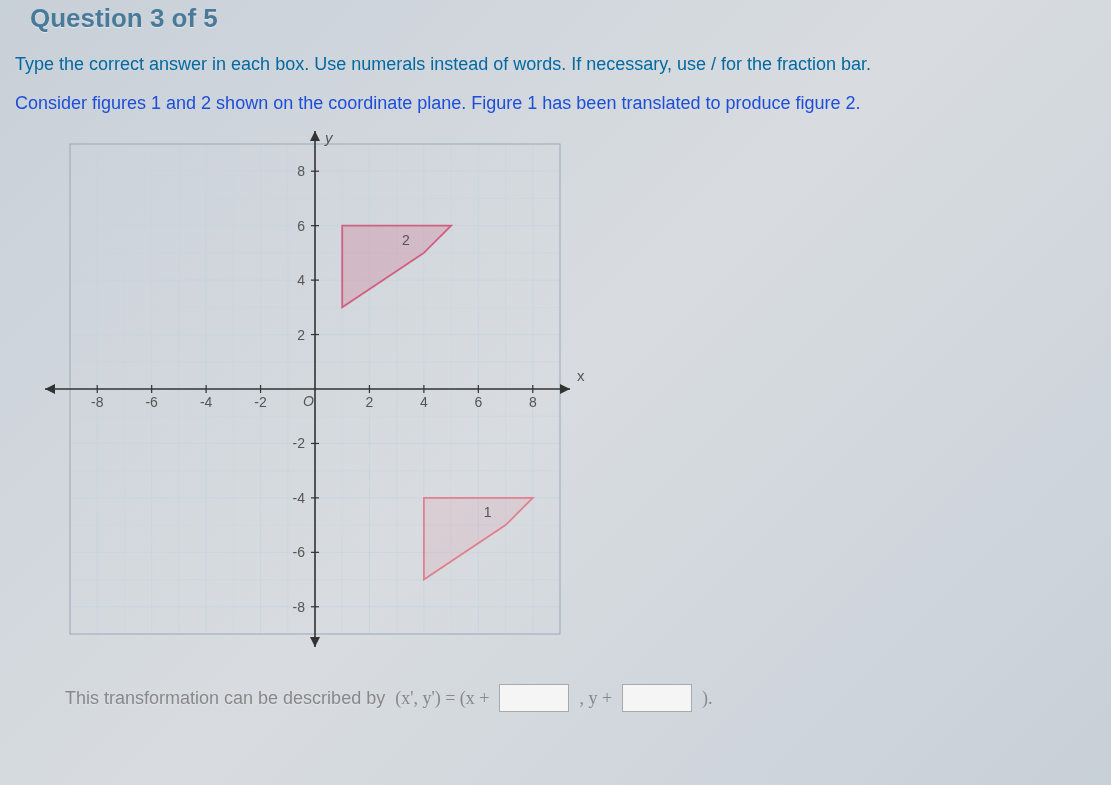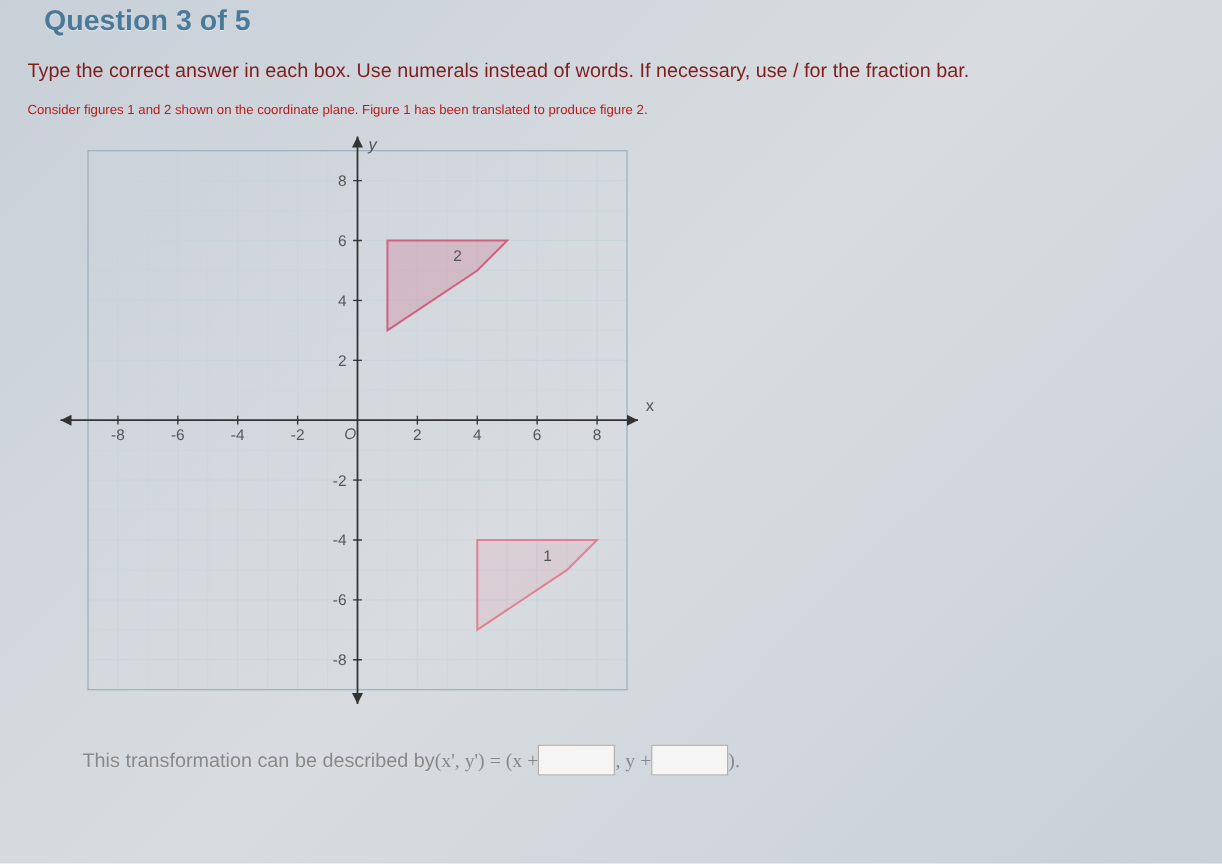--- a/index.html
+++ b/index.html
@@ -5,55 +5,55 @@
     * { margin: 0; padding: 0; box-sizing: border-box; }
     body {
       width: 1111px;
       height: 785px;
       background: linear-gradient(135deg, #c8d0d8 0%, #d8dce0 50%, #c8d0d8 100%);
       font-family: Arial, sans-serif;
       padding: 0;
       overflow: hidden;
     }
     .page-container {
-      padding: 0 15px;
+      padding: 0 5px;
     }
     .question-header {
       color: #4a7a9a;
       font-size: 26px;
       font-weight: 600;
       padding: 3px 25px 15px;
       text-shadow: 0 1px 1px rgba(255,255,255,0.5);
     }
     .instruction-line {
-      color: #7f1d1d;
+      color: #0369a1;
       font-size: 18px;
       padding: 5px 10px;
       margin-bottom: 8px;
     }
     .context-line {
-      color: #b91c1c;
-      font-size: 12px;
+      color: #1d4ed8;
+      font-size: 18px;
       padding: 5px 10px;
       margin-bottom: 10px;
     }
     .graph-container {
       margin: 10px 0 0 35px;
       width: 545px;
       height: 520px;
       position: relative;
     }
     .answer-line {
       margin-top: 35px;
       padding-left: 60px;
       color: #888;
       font-size: 18px;
       display: flex;
       align-items: center;
-      gap: 0;
+      gap: 10px;
     }
     .answer-input {
       width: 70px;
       height: 28px;
       border: 1px solid #aaa;
       background: #f5f5f5;
       font-size: 16px;
       text-align: center;
     }
     .math-expr {

